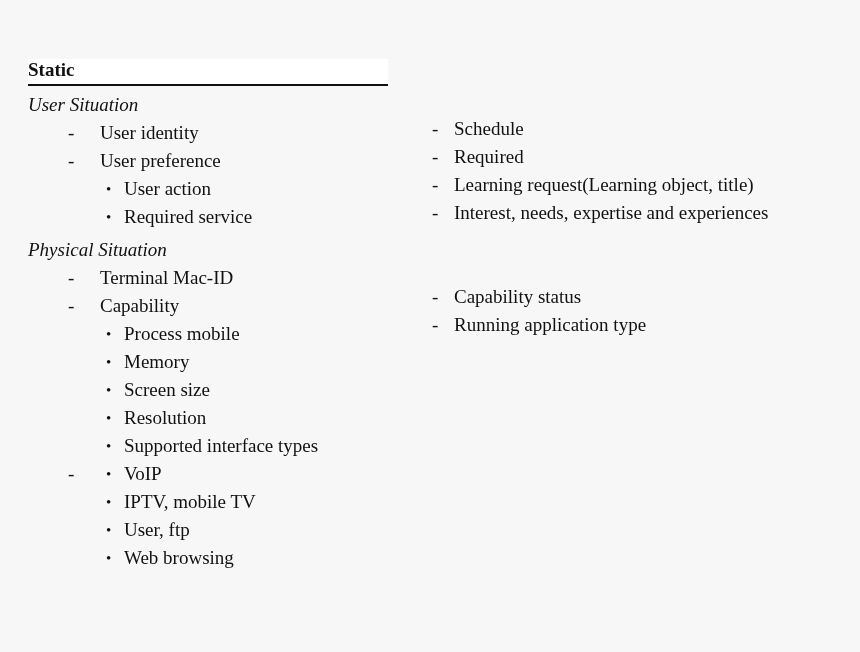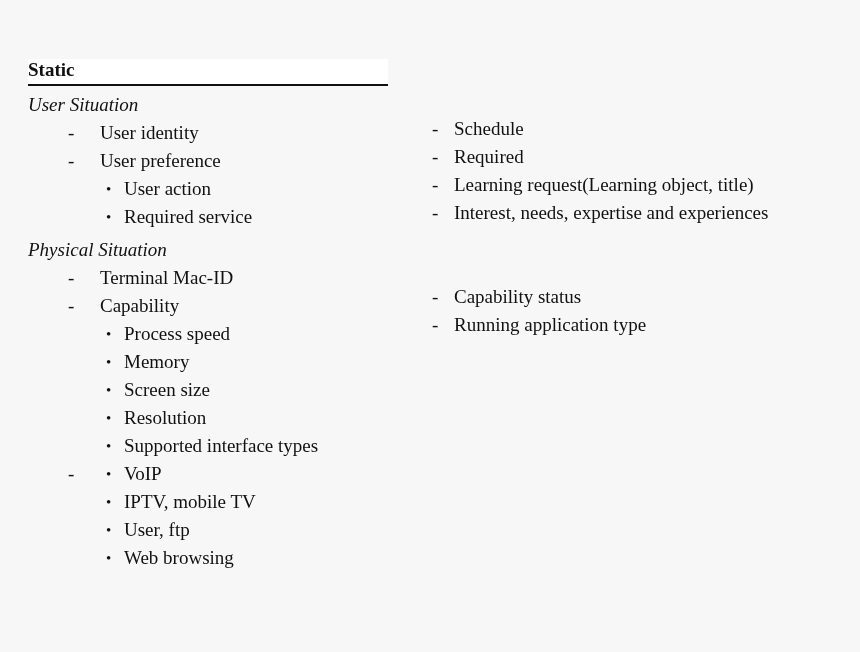--- a/index.html
+++ b/index.html
@@ -150,21 +150,21 @@
         <span>Terminal Mac-ID</span>
       </div>
 
       <div class="lvl1">
         <span class="dash">-</span>
         <span>Capability</span>
       </div>
 
       <div class="lvl2">
         <span class="bullet">•</span>
-        <span>Process speed</span>
+        <span>Process mobile</span>
       </div>
 
       <div class="lvl2">
         <span class="bullet">•</span>
         <span>Memory</span>
       </div>
 
       <div class="lvl2">
         <span class="bullet">•</span>
         <span>Screen size</span>

